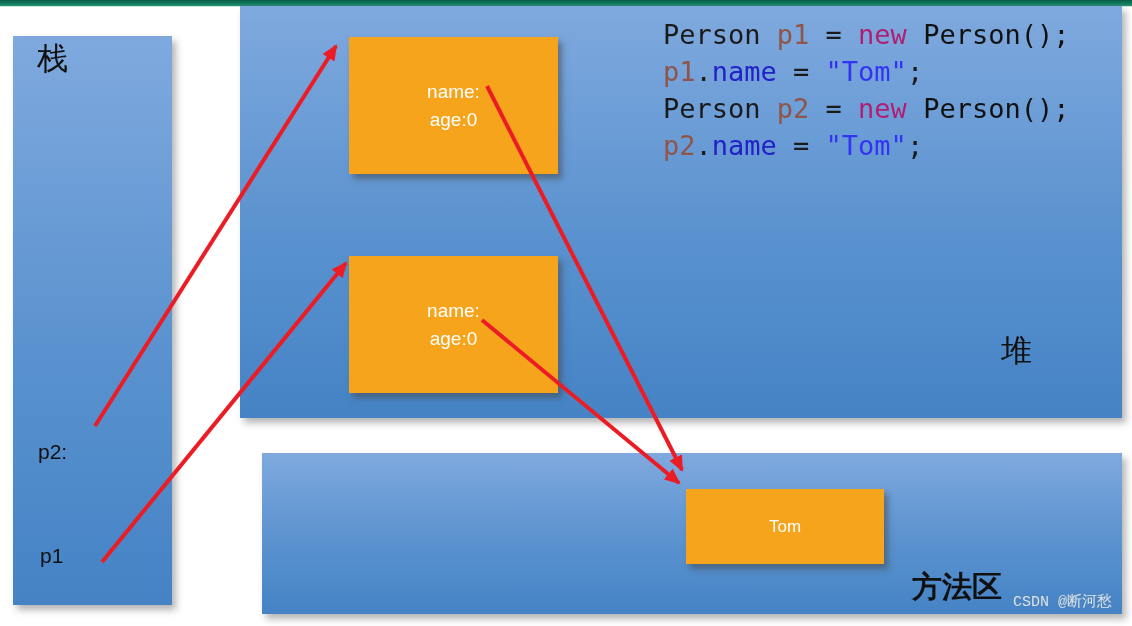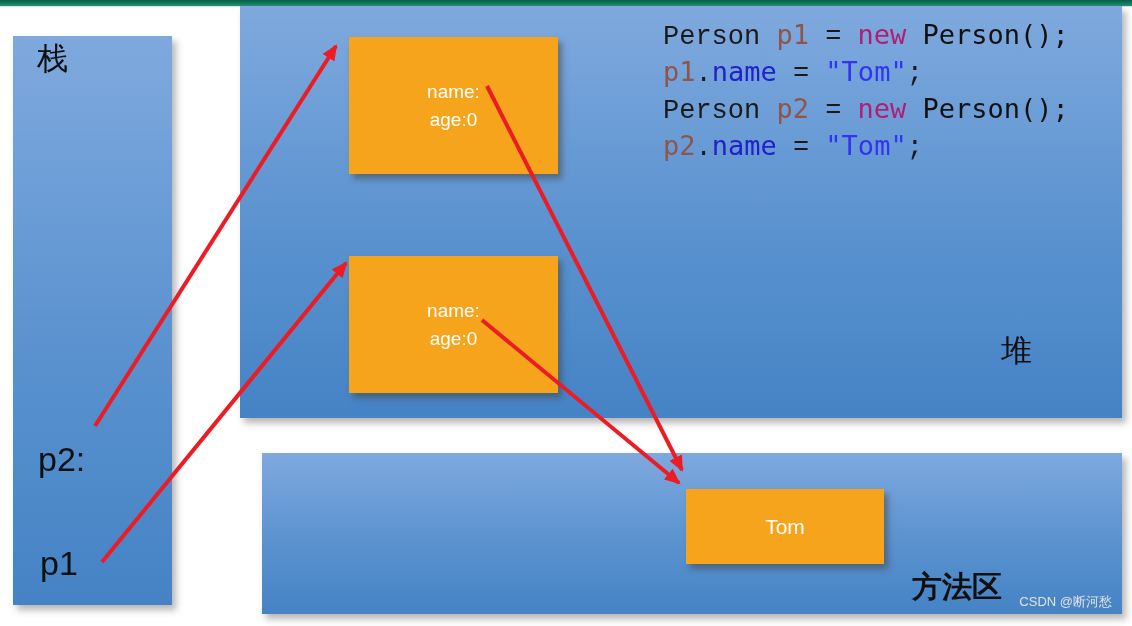--- a/index.html
+++ b/index.html
@@ -19,50 +19,50 @@
   }
   .stack-panel{left:13px;top:36px;width:159px;height:569px;}
   .heap-panel{left:240px;top:6px;width:882px;height:412px;}
   .method-panel{left:262px;top:453px;width:860px;height:161px;}
 
   .zone-label{position:absolute;color:#101010;}
   .stack-label{left:24px;top:2px;font-size:31px;}
   .heap-label{left:761px;top:324px;font-size:31px;}
   .method-label{left:650px;top:114px;font-size:30px;font-weight:bold;}
 
-  .stack-var{position:absolute;color:#101010;font-size:34px;}
+  .stack-var{position:absolute;color:#101010;font-size:21px;}
   .var-p2{left:25px;top:404px;}
   .var-p1{left:27px;top:508px;}
 
   .obj-box{
     position:absolute;background:#f7a41d;color:#ffffff;
     box-shadow:4px 5px 6px rgba(70,70,70,.55);
     display:flex;flex-direction:column;align-items:center;justify-content:center;
     font-size:19px;line-height:28px;
   }
   .obj-1{left:109px;top:31px;width:209px;height:137px;}
   .obj-2{left:109px;top:250px;width:209px;height:137px;}
-  .tom-box{left:424px;top:36px;width:198px;height:75px;font-size:21px;}
+  .tom-box{left:424px;top:36px;width:198px;height:75px;font-size:17px;}
 
   .code{
     position:absolute;left:423px;top:10px;
     font-family:"DejaVu Sans Mono","Liberation Mono",monospace;
     font-size:27px;line-height:37px;color:#1a1a1a;white-space:pre;
   }
   .code-line{height:37px;}
-  .tok-plain{color:#1a1a1a;font-family:Liberation Mono, monospace;}
+  .tok-plain{color:#1a1a1a;}
   .tok-var{color:#8f5549;}
   .tok-kw{color:#b01e74;font-weight:normal;}
   .tok-bold{color:#111111;font-weight:normal;}
   .tok-member{color:#2121c8;}
   .tok-str{color:#3333f2;}
 
   .watermark{
-    position:absolute;right:10px;bottom:3px;font-size:13px;
-    color:rgba(240,244,248,.85);text-shadow:0 0 2px rgba(110,125,140,.55);
+    position:absolute;right:10px;bottom:3px;font-size:15px;
+    color:rgba(240,244,248,.85);text-shadow:0 0 2px rgba(110,125,140,.55);font-family:Liberation Mono, monospace;
   }
   .arrows{position:absolute;left:0;top:0;pointer-events:none;z-index:30;}
 </style>
 </head>
 <body>
 
 <div class="canvas">
 
   <div class="topbar"></div>
 

